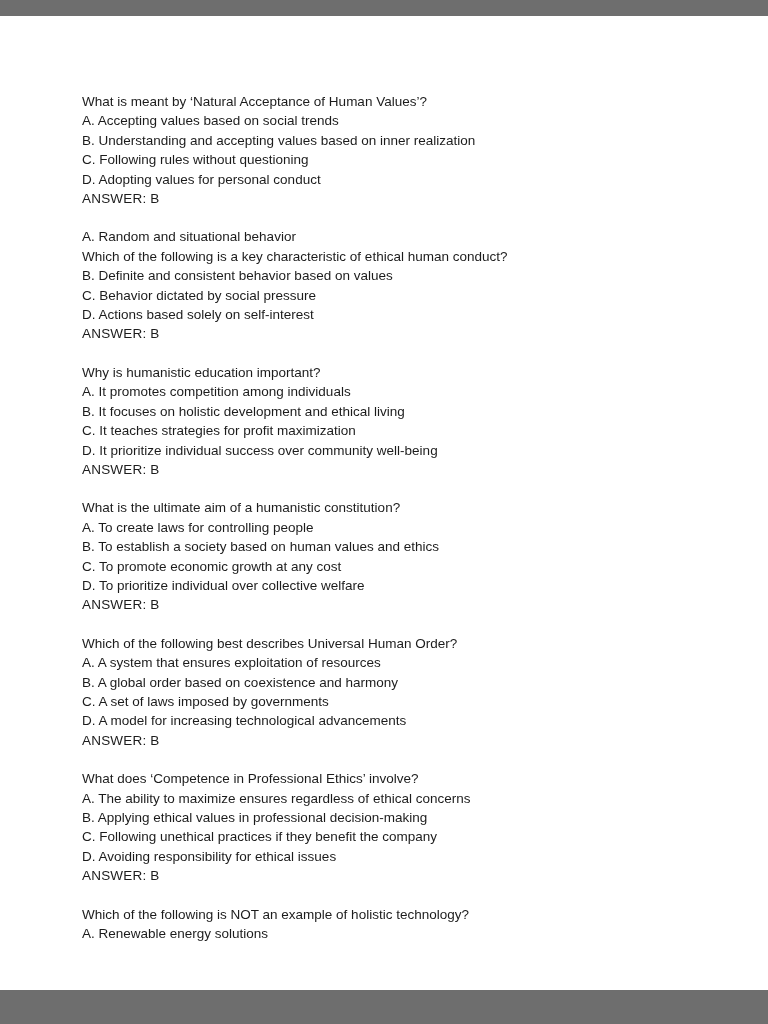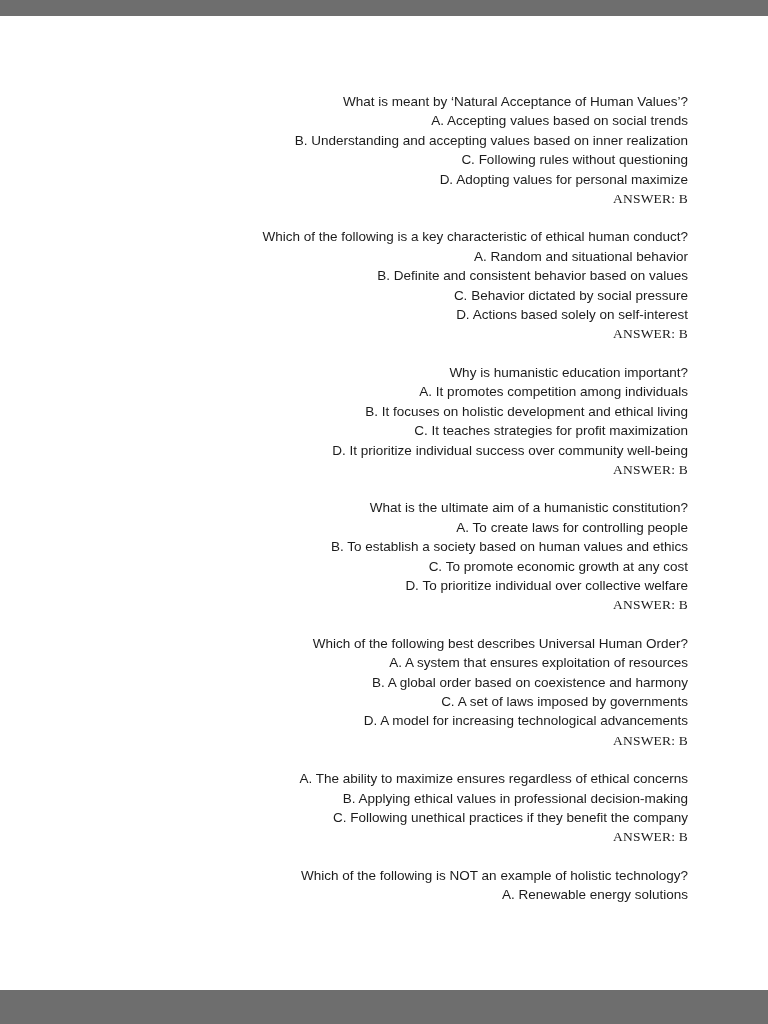--- a/index.html
+++ b/index.html
@@ -15,50 +15,49 @@
   .chrome-bar {
     width: 100%;
     background: #6e6e6e;
     flex: 0 0 auto;
   }
   .chrome-bar.top { height: 16px; }
   .chrome-bar.bottom { height: 34px; }
   .page {
     flex: 1 1 auto;
     background: #ffffff;
-    padding: 76px 80px 0 110px;
+    padding: 76px 80px 0 82px;
     overflow: hidden;
     color: #1c1c1c;
     font-size: 13.5px;
     line-height: 19.4px;
-    text-align: right;
   }
   .question-block { margin: 0 0 19px 0; }
   .question-block p { margin: 0; padding: 0; white-space: nowrap; }
-  .answer-line { letter-spacing: 0.2px; font-family: Liberation Serif, serif; }
+  .answer-line { letter-spacing: 0.2px; }
 </style>
 </head>
 <body>
 
 <div class="chrome-bar top"></div>
 
 <div class="page">
 
   <div class="question-block">
     <p>What is meant by ‘Natural Acceptance of Human Values’?</p>
     <p>A. Accepting values based on social trends</p>
     <p>B. Understanding and accepting values based on inner realization</p>
     <p>C. Following rules without questioning</p>
-    <p>D. Adopting values for personal maximize</p>
+    <p>D. Adopting values for personal conduct</p>
     <p class="answer-line">ANSWER: B</p>
   </div>
 
   <div class="question-block">
+    <p>A. Random and situational behavior</p>
     <p>Which of the following is a key characteristic of ethical human conduct?</p>
-    <p>A. Random and situational behavior</p>
     <p>B. Definite and consistent behavior based on values</p>
     <p>C. Behavior dictated by social pressure</p>
     <p>D. Actions based solely on self-interest</p>
     <p class="answer-line">ANSWER: B</p>
   </div>
 
   <div class="question-block">
     <p>Why is humanistic education important?</p>
     <p>A. It promotes competition among individuals</p>
     <p>B. It focuses on holistic development and ethical living</p>
@@ -79,23 +78,25 @@
   <div class="question-block">
     <p>Which of the following best describes Universal Human Order?</p>
     <p>A. A system that ensures exploitation of resources</p>
     <p>B. A global order based on coexistence and harmony</p>
     <p>C. A set of laws imposed by governments</p>
     <p>D. A model for increasing technological advancements</p>
     <p class="answer-line">ANSWER: B</p>
   </div>
 
   <div class="question-block">
+    <p>What does ‘Competence in Professional Ethics’ involve?</p>
     <p>A. The ability to maximize ensures regardless of ethical concerns</p>
     <p>B. Applying ethical values in professional decision-making</p>
     <p>C. Following unethical practices if they benefit the company</p>
+    <p>D. Avoiding responsibility for ethical issues</p>
     <p class="answer-line">ANSWER: B</p>
   </div>
 
   <div class="question-block">
     <p>Which of the following is NOT an example of holistic technology?</p>
     <p>A. Renewable energy solutions</p>
   </div>
 
 </div>
 

